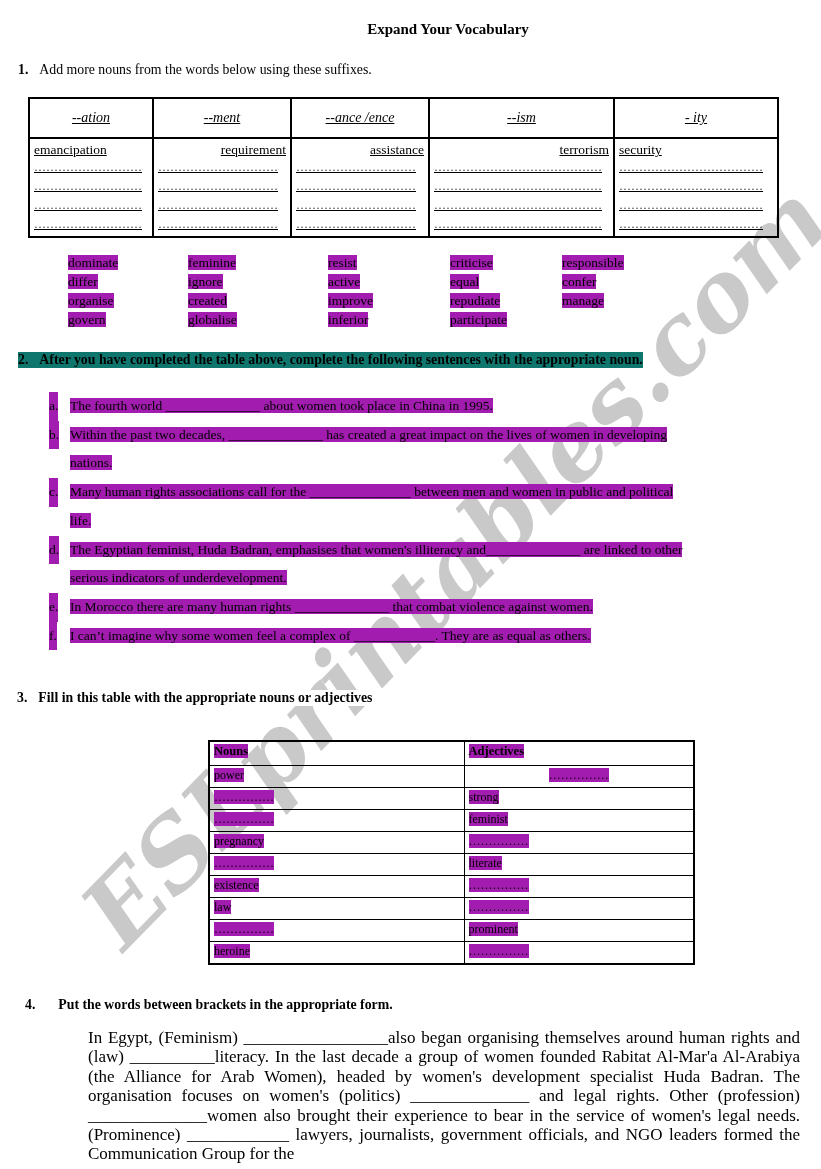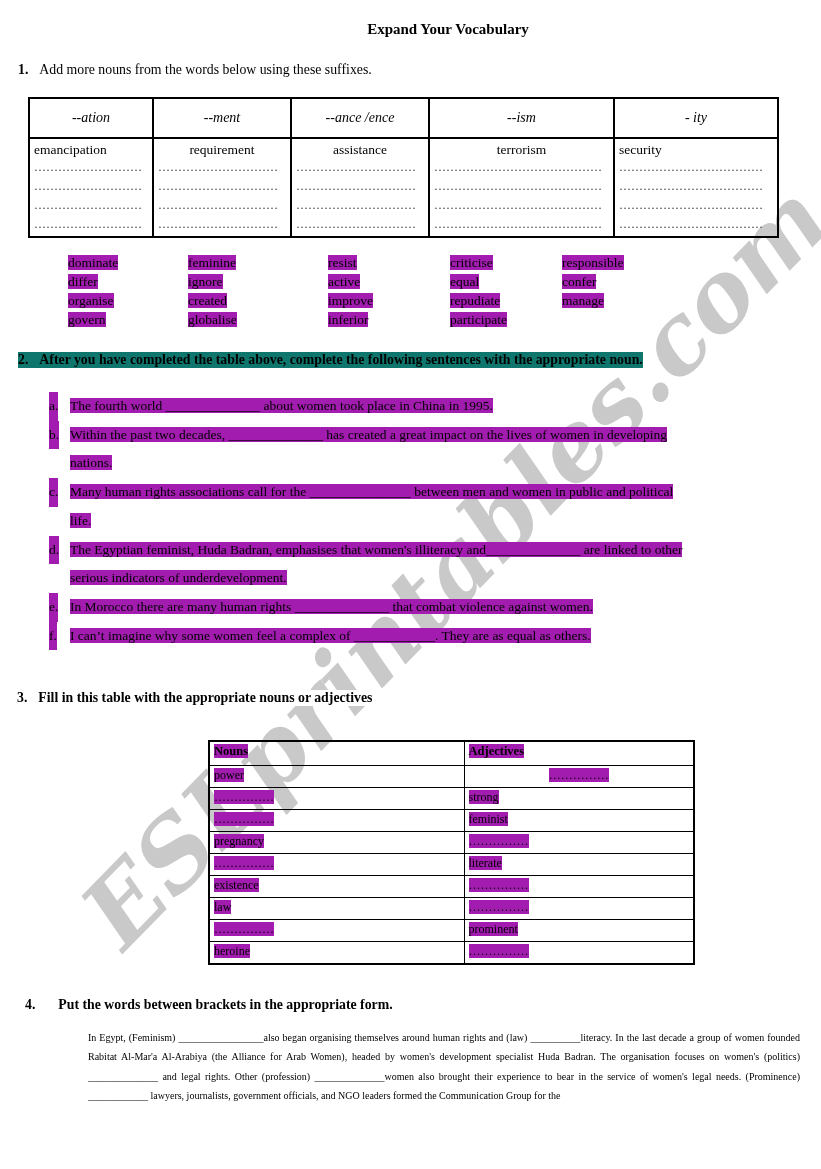--- a/index.html
+++ b/index.html
@@ -29,25 +29,25 @@
   .h1pos { top:62px;  left:18px; font-weight:normal; }
   .h2pos { top:352px; left:18px; background:#0f766e; }
   .h3pos { top:690px; left:17px; background:#fff; }
   .h4pos { top:997px; left:25px; }
   .h4pos .hnum { margin-right:23px; }
 
   table { border-collapse:collapse; }
 
   
   .t1 { position:absolute; top:97px; left:28px; width:749px; table-layout:fixed; }
-  .t1 th, .t1 td { border:2px solid #000; }
+  .t1 th, .t1 td { border:2px solid #000;text-decoration:underline; }
   .t1 th { height:36px; font-style:italic; font-weight:normal; font-size:14px;
            text-align:center; vertical-align:middle; }
   .t1 td { height:91px; vertical-align:top; padding:2px 4px; }
-  .exw { font-size:13.5px; line-height:17px; text-align:center; }
+  .exw { font-size:13.5px; line-height:17px; text-align:right; }
   .exw.alignleft { text-align:left; }
   .dl { line-height:19px; font-size:12px; color:#333; overflow:hidden; white-space:nowrap; }
 
   
   .wordbank {
     position:absolute; top:253px; left:68px; width:740px;
     display:grid; grid-template-columns:120px 140px 122px 112px 1fr;
     font-size:13.5px; line-height:19px;
   }
   .wli { display:block; }
@@ -63,21 +63,21 @@
   .t3 { position:absolute; top:740px; left:208px; width:485px;
         table-layout:fixed; font-size:12px; border:2px solid #000; }
   .t3 th, .t3 td { border:1px solid #000; padding:2px 4px; text-align:left;
                    vertical-align:top; overflow:hidden; white-space:nowrap; }
   .t3 th { height:19px; font-weight:bold; font-size:12.5px; }
   .t3 td { height:17px;margin-top:22px; }
   .t3 td.ctr { text-align:center; }
 
   
   .para { position:absolute; top:1028px; left:88px; width:712px;
-          font-size:10px; line-height:19.4px; text-align:justify; }
+          font-size:17px; line-height:19.4px; text-align:justify; }
 </style>
 </head>
 <body>
 
 <div class="page">
 
   <div class="watermark" style="color: rgb(201, 201, 201);">ESLprintables.com</div>
 
   <div class="title">Expand Your Vocabulary</div>
 

